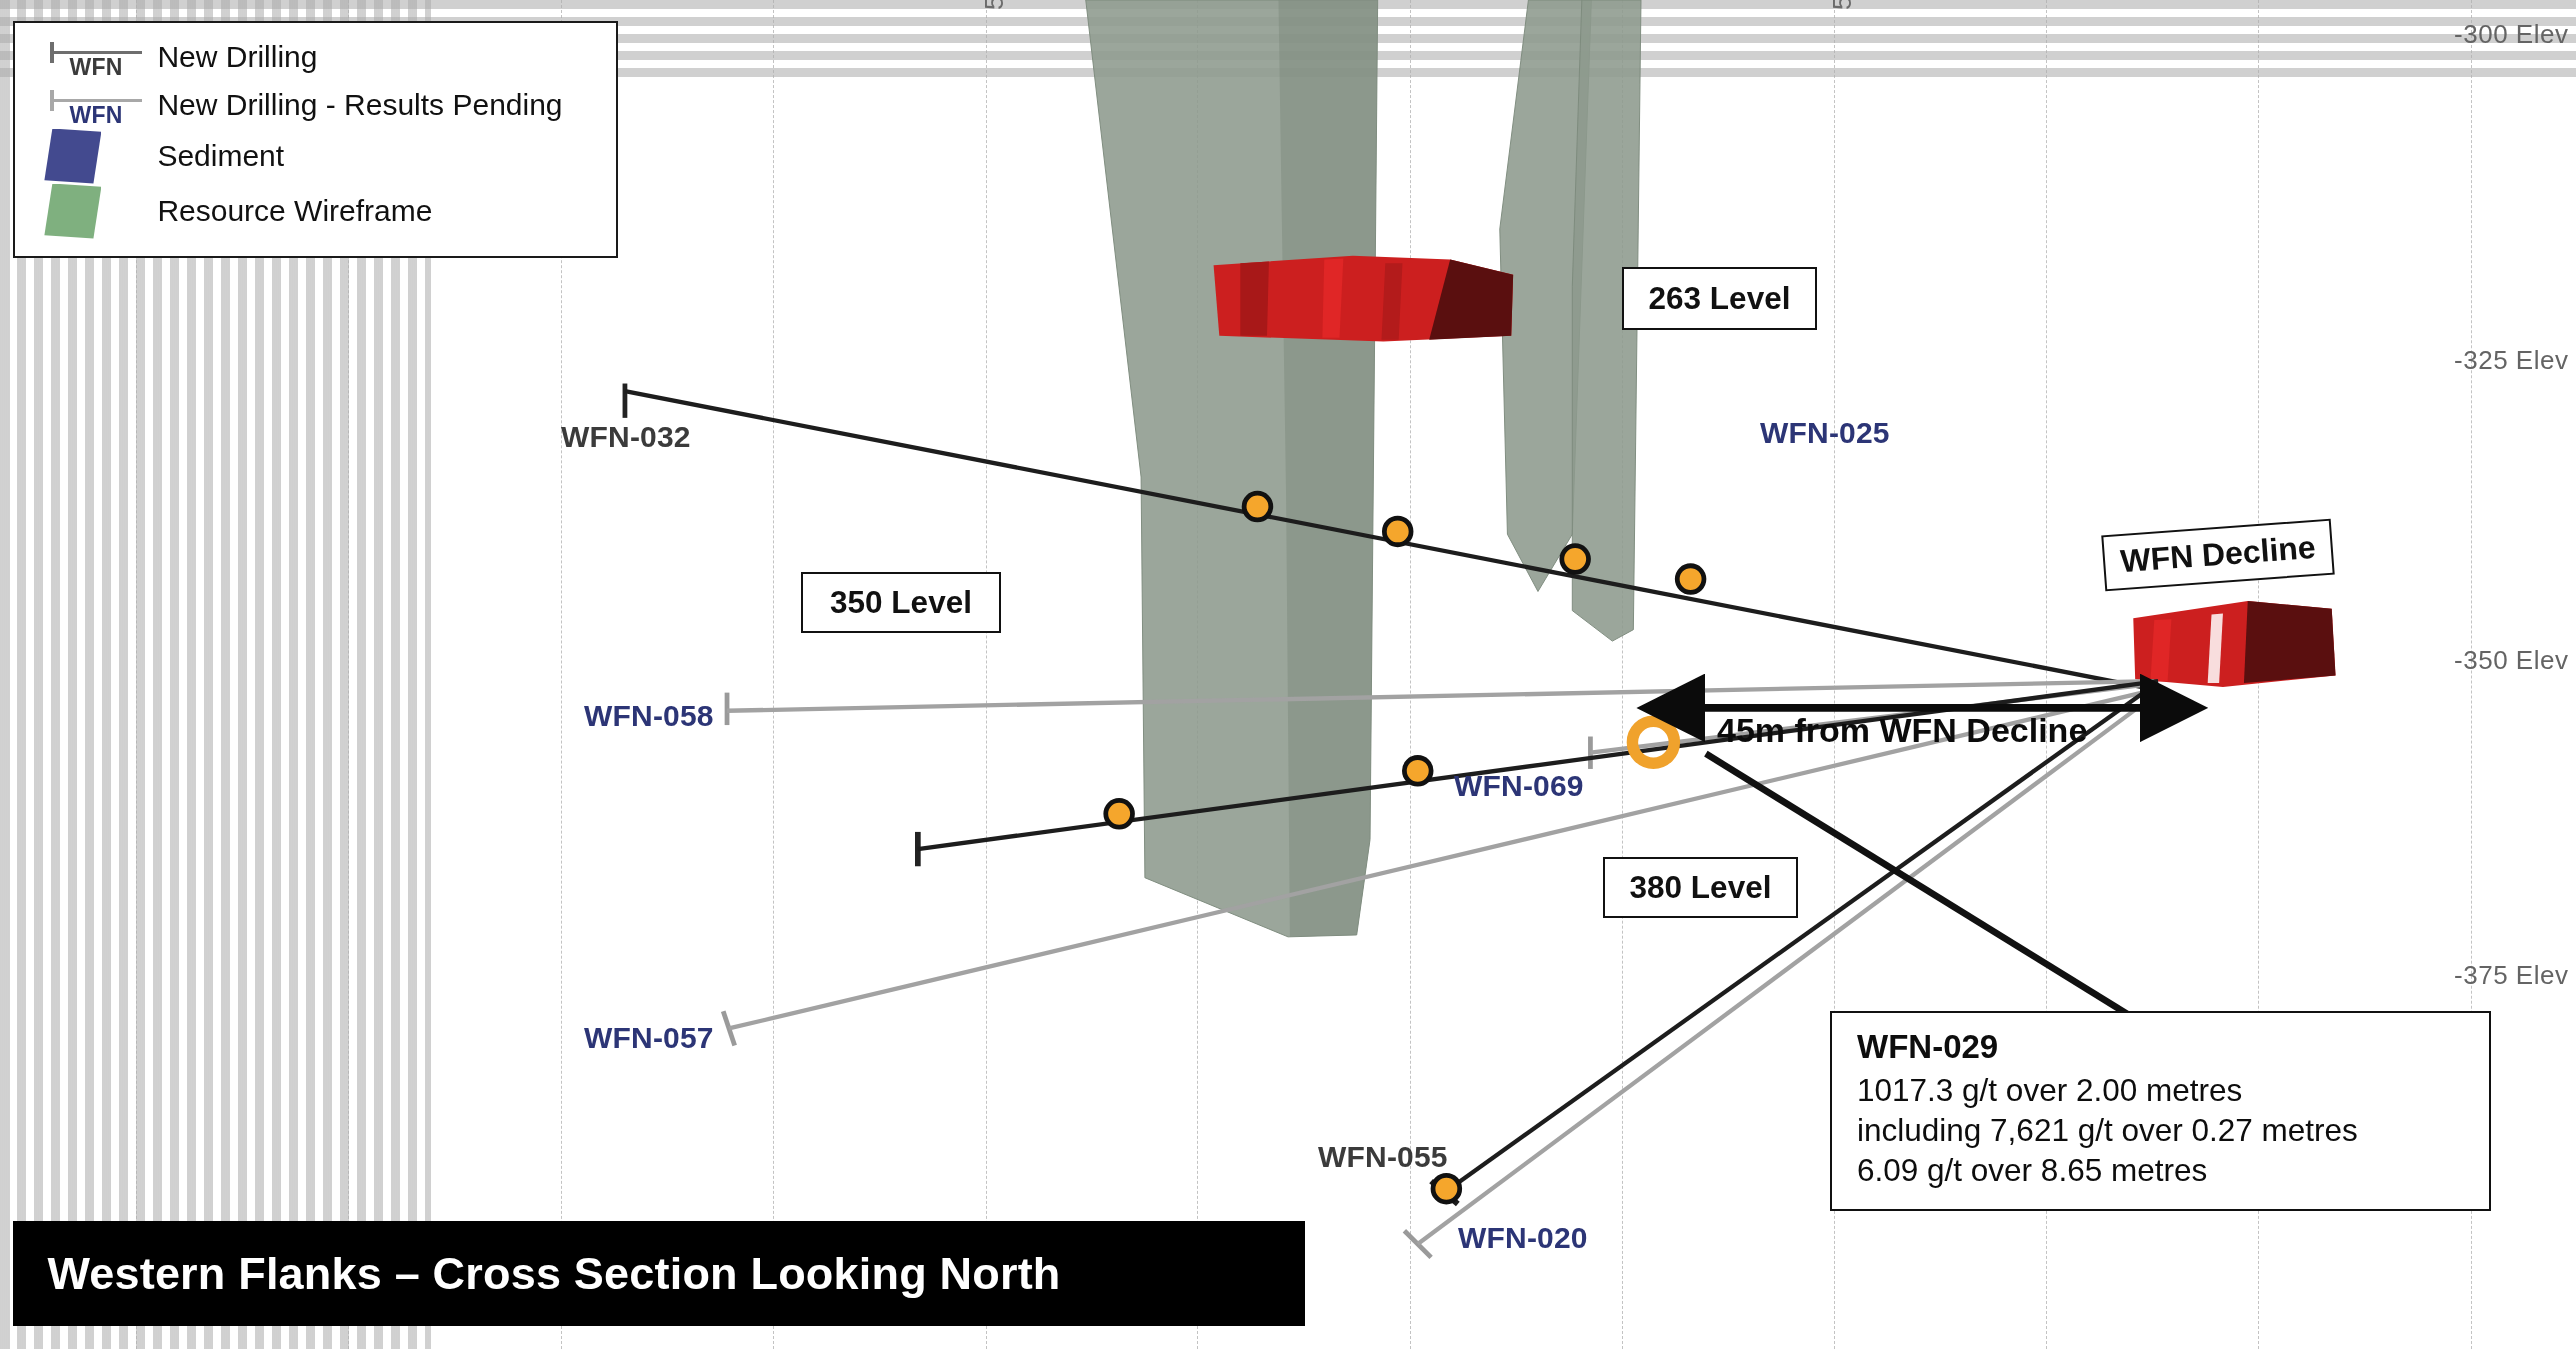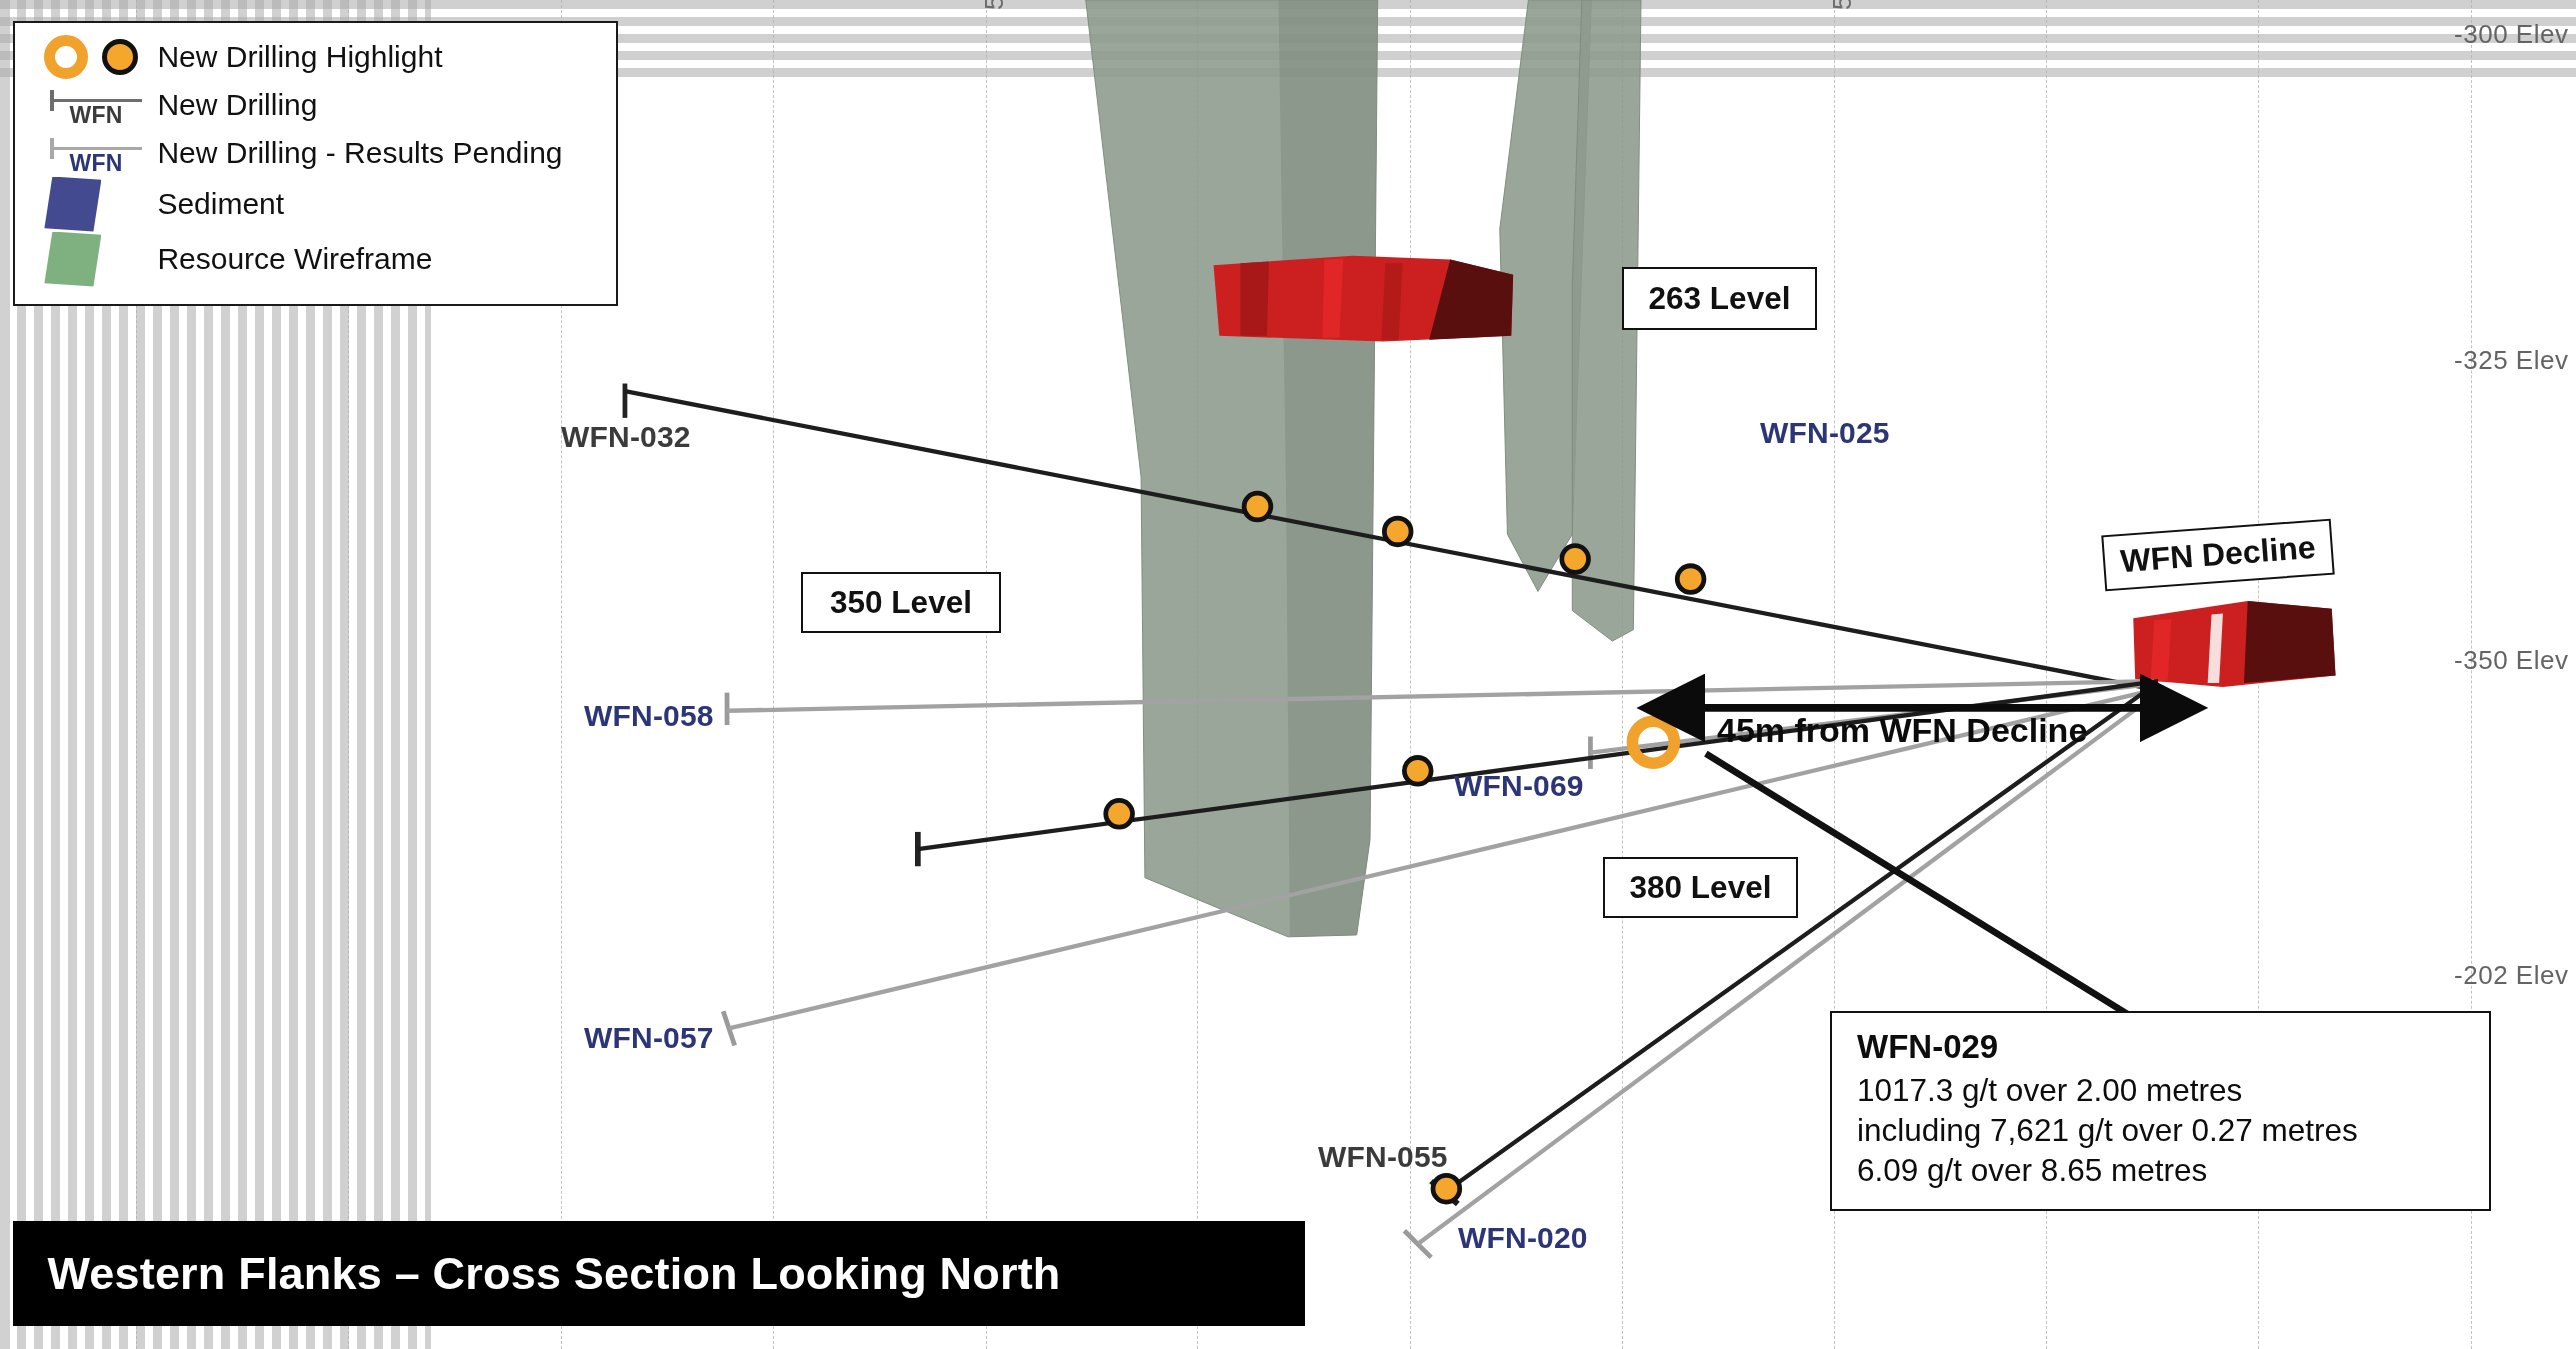--- a/index.html
+++ b/index.html
@@ -199,34 +199,27 @@
       <marker id="ahR" markerWidth="9" markerHeight="9" refX="1.4" refY="4.5" orient="auto" markerUnits="strokeWidth">
         <path d="M0,0 L0,9 L9,4.5 z" fill="#0b0b0b"></path>
       </marker>
     </defs>
     <line x1="1776" y1="742" x2="2254" y2="742" stroke="#0b0b0b" stroke-width="8" marker-start="url(#ahL)" marker-end="url(#ahR)"></line>
   </svg>
 
   <div class="elev" style="top:19px">-300 Elev</div>
   <div class="elev" style="top:345px">-325 Elev</div>
   <div class="elev" style="top:645px">-350 Elev</div>
-  <div class="elev" style="top:960px">-202 Elev</div>
+  <div class="elev" style="top:960px">-375 Elev</div>
 
   <div class="northing" style="left:979px;top:9.5px">544050 N</div>
   <div class="northing" style="left:1827px;top:9.5px">544075 N</div>
 
   <div id="legend">
 
-    <div class="lrow">
-      <div class="lsym">
-        <div class="ring"></div>
-        <div class="dot"></div>
-      </div>
-      <div class="ltxt">New Drilling Highlight</div>
-    </div>
 
     <div class="lrow">
       <div class="lsym">
         <div class="holesym">
           <div class="bar" style="background:#6e6e6e"></div>
           <div class="trace" style="background:#6e6e6e"></div>
           <div class="wfn" style="color:#3b3b3b">WFN</div>
         </div>
       </div>
       <div class="ltxt">New Drilling</div>

